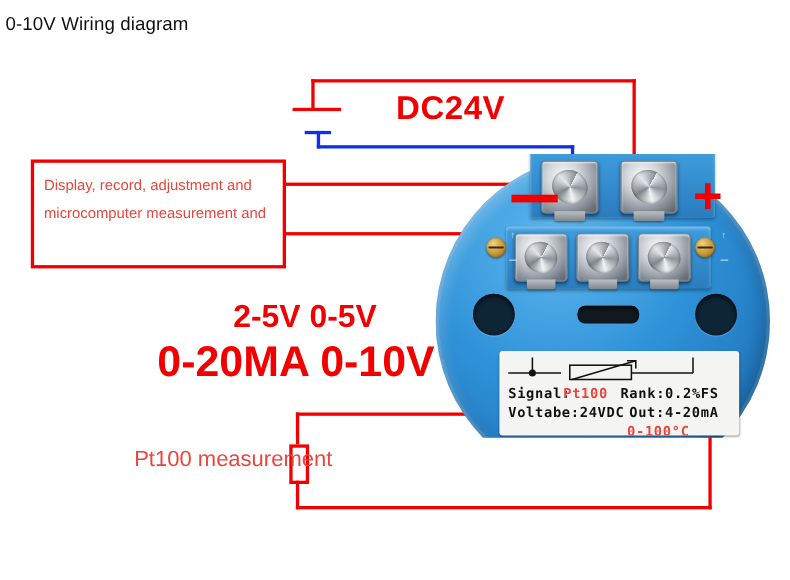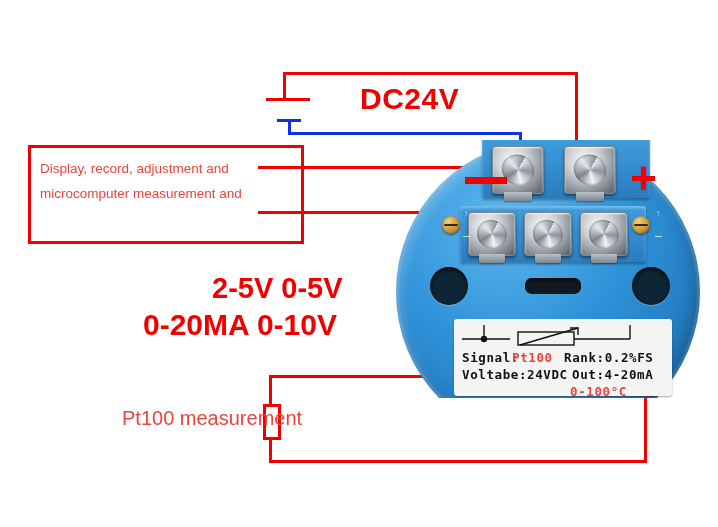--- a/index.html
+++ b/index.html
@@ -13,35 +13,35 @@
   .title{position:absolute;left:5px;top:12px;font-size:17px;color:#111;
          letter-spacing:.1px;white-space:nowrap;}
 
   
   .wire-h{position:absolute;height:3px;background:#f20000;}
   .wire-v{position:absolute;width:3px;background:#f20000;}
   .wire-h.blue{background:#1030e8;}
   .wire-v.blue{background:#1030e8;}
 
   
-  .descbox{position:absolute;left:28px;top:145px;width:276px;height:99px;
+  .descbox{position:absolute;left:28px;top:145px;width:232px;height:99px;
            border:3px solid #f20000;background:#fff;box-sizing:border-box;
            padding:8px 10px 0 9px;}
   .descbox .line{color:#e8453c;font-size:13.5px;line-height:25px;white-space:nowrap;}
 
   
   .batt-long{position:absolute;background:#f20000;height:3px;}
   .batt-short{position:absolute;background:#1030e8;height:3px;}
   .dc24v{position:absolute;left:360px;top:82px;font-size:30px;color:#f20000;
          font-weight:600;letter-spacing:.5px;}
 
   
   .range1{position:absolute;left:212px;top:272px;font-size:29px;color:#f20000;
           font-weight:600;white-space:nowrap;}
-  .range2{position:absolute;left:143px;top:308px;font-size:30px;color:#f20000;
+  .range2{position:absolute;left:143px;top:308px;font-size:39px;color:#f20000;
           font-weight:600;white-space:nowrap;}
 
   
   .outplus{position:absolute;left:437px;top:286px;font-size:34px;color:#f20000;
            font-weight:600;letter-spacing:0px;}
 
   
   .pt100label{position:absolute;left:122px;top:407px;font-size:20px;color:#e8453c;
               white-space:nowrap;}
   .resistor{position:absolute;left:263px;top:404px;width:18px;height:36px;
@@ -114,20 +114,21 @@
 
   
   .rim{position:absolute;left:0;top:0;width:304px;height:304px;border-radius:50%;
        box-shadow:inset 0 0 0 3px rgba(255,255,255,.10);pointer-events:none;}
 </style>
 </head>
 <body>
 
 <div id="stage">
 
+  <div class="title">0-10V Wiring diagram</div>
 
   <div class="wire-h" style="left:283px;top:72px;width:295px;"></div>
   <div class="wire-v" style="left:283px;top:72px;height:27px;"></div>
   <div class="wire-v" style="left:575px;top:72px;height:96px;"></div>
 
   <div class="batt-long" style="left:266px;top:98px;width:44px;"></div>
   <div class="batt-short" style="left:277px;top:119px;width:24px;"></div>
 
   <div class="wire-v blue" style="left:288px;top:119px;height:16px;"></div>
   <div class="wire-h blue" style="left:288px;top:132px;width:234px;"></div>

